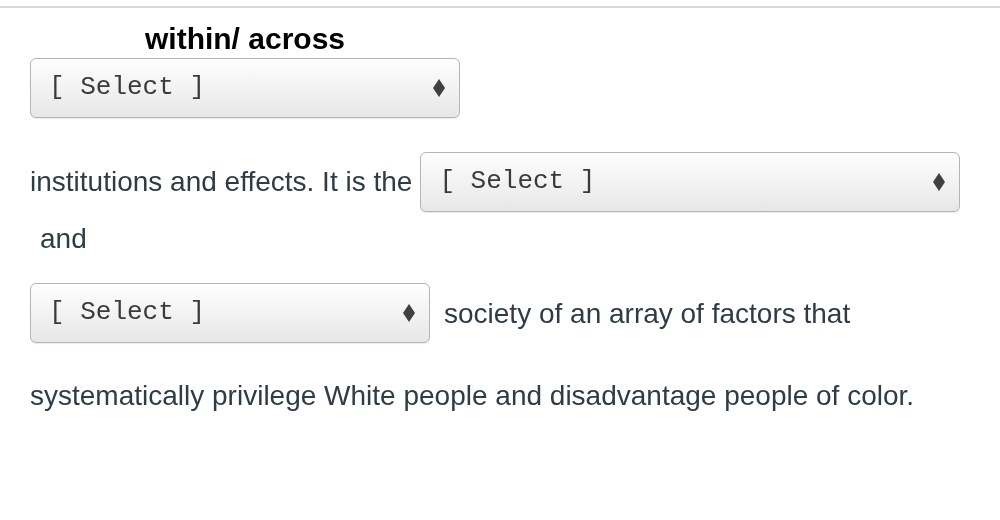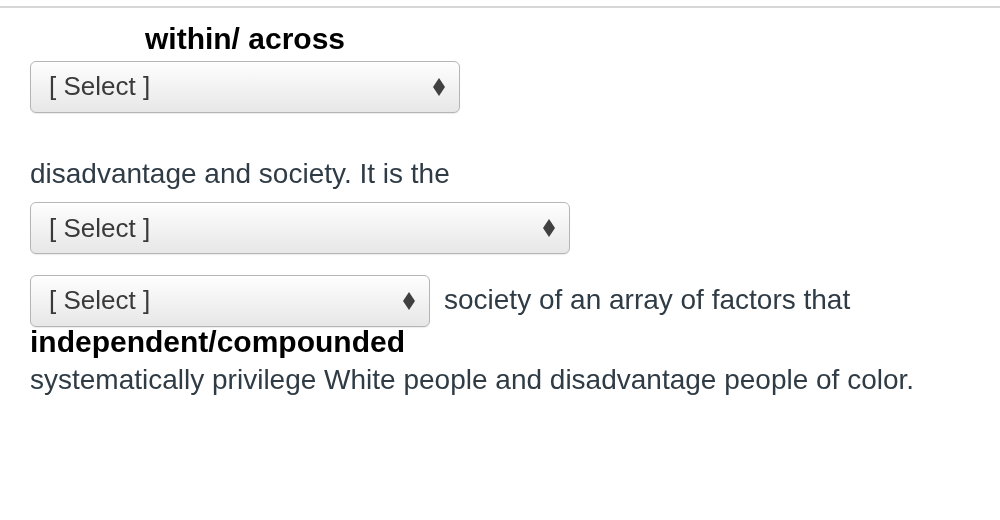--- a/index.html
+++ b/index.html
@@ -41,28 +41,29 @@
       pointer-events: none;
       line-height: 1;
     }
     .annot.top { bottom: 100%; left: 50%; transform: translateX(-50%); margin-bottom: 4px; }
     .annot.top2 { bottom: 100%; left: 0; margin-bottom: 0px; }
     .annot.bottom { top: 100%; left: 0; margin-top: 0px; }
     .select {
       display: inline-flex;
       align-items: center;
       justify-content: space-between;
-      height: 52px;
+      height: 60px;
       border: 1px solid #b5b5b5;
       border-radius: 6px;
       background: linear-gradient(#fefefe, #e7e7e7);
       box-shadow: inset 0 1px 0 rgba(255,255,255,.8), 0 1px 1px rgba(0,0,0,.08);
       padding: 0 14px 0 18px;
       cursor: pointer;
       vertical-align: middle;
+      font-family: Liberation Mono, monospace;
     }
     .select.w1 { width: 430px; }
     .select.w2 { width: 540px; }
     .select.w3 { width: 400px; }
     .select-text { color: #3a3a3a; font-size: 26px; }
     .arrows {
       display: flex; flex-direction: column;
       gap: 0; align-items: center;
       margin-left: 12px;
     }
@@ -89,50 +90,50 @@
             </svg>
           <svg width="12" height="9" viewBox="0 0 12 9">
               <polygon class="tri" points="0,0 12,0 6,9"></polygon>
             </svg>
         </span>
       </span>
     </span>
   </div>
 
   <div class="row" style="margin-top:34px;">
-    <span class="txt">disadvantage and society. It is the</span>
+    <span class="txt">institutions and effects. It is the</span>
     <span class="annot-wrap">
       <span class="select w2">
         <span class="select-text">[ Select ]</span>
         <span class="arrows">
           <svg width="12" height="9" viewBox="0 0 12 9">
               <polygon class="tri" points="6,0 12,9 0,9"></polygon>
             </svg>
           <svg width="12" height="9" viewBox="0 0 12 9">
               <polygon class="tri" points="0,0 12,0 6,9"></polygon>
             </svg>
         </span>
       </span>
     </span>
+    <span class="txt" style="padding-left:10px;">and</span>
   </div>
 
   <div class="row" style="margin-top:18px;">
     <span class="annot-wrap">
       <span class="select w3">
         <span class="select-text">[ Select ]</span>
         <span class="arrows">
           <svg width="12" height="9" viewBox="0 0 12 9">
               <polygon class="tri" points="6,0 12,9 0,9"></polygon>
             </svg>
           <svg width="12" height="9" viewBox="0 0 12 9">
               <polygon class="tri" points="0,0 12,0 6,9"></polygon>
             </svg>
         </span>
       </span>
-      <span class="annot bottom">independent/compounded</span>
     </span>
     <span class="txt" style="padding-left:14px;">society of an array of factors that</span>
   </div>
 
   <div class="row negpad" style="margin-top:26px;">
     <span class="txt">systematically privilege White people and disadvantage people of color.</span>
   </div>
 
 </div>
 

